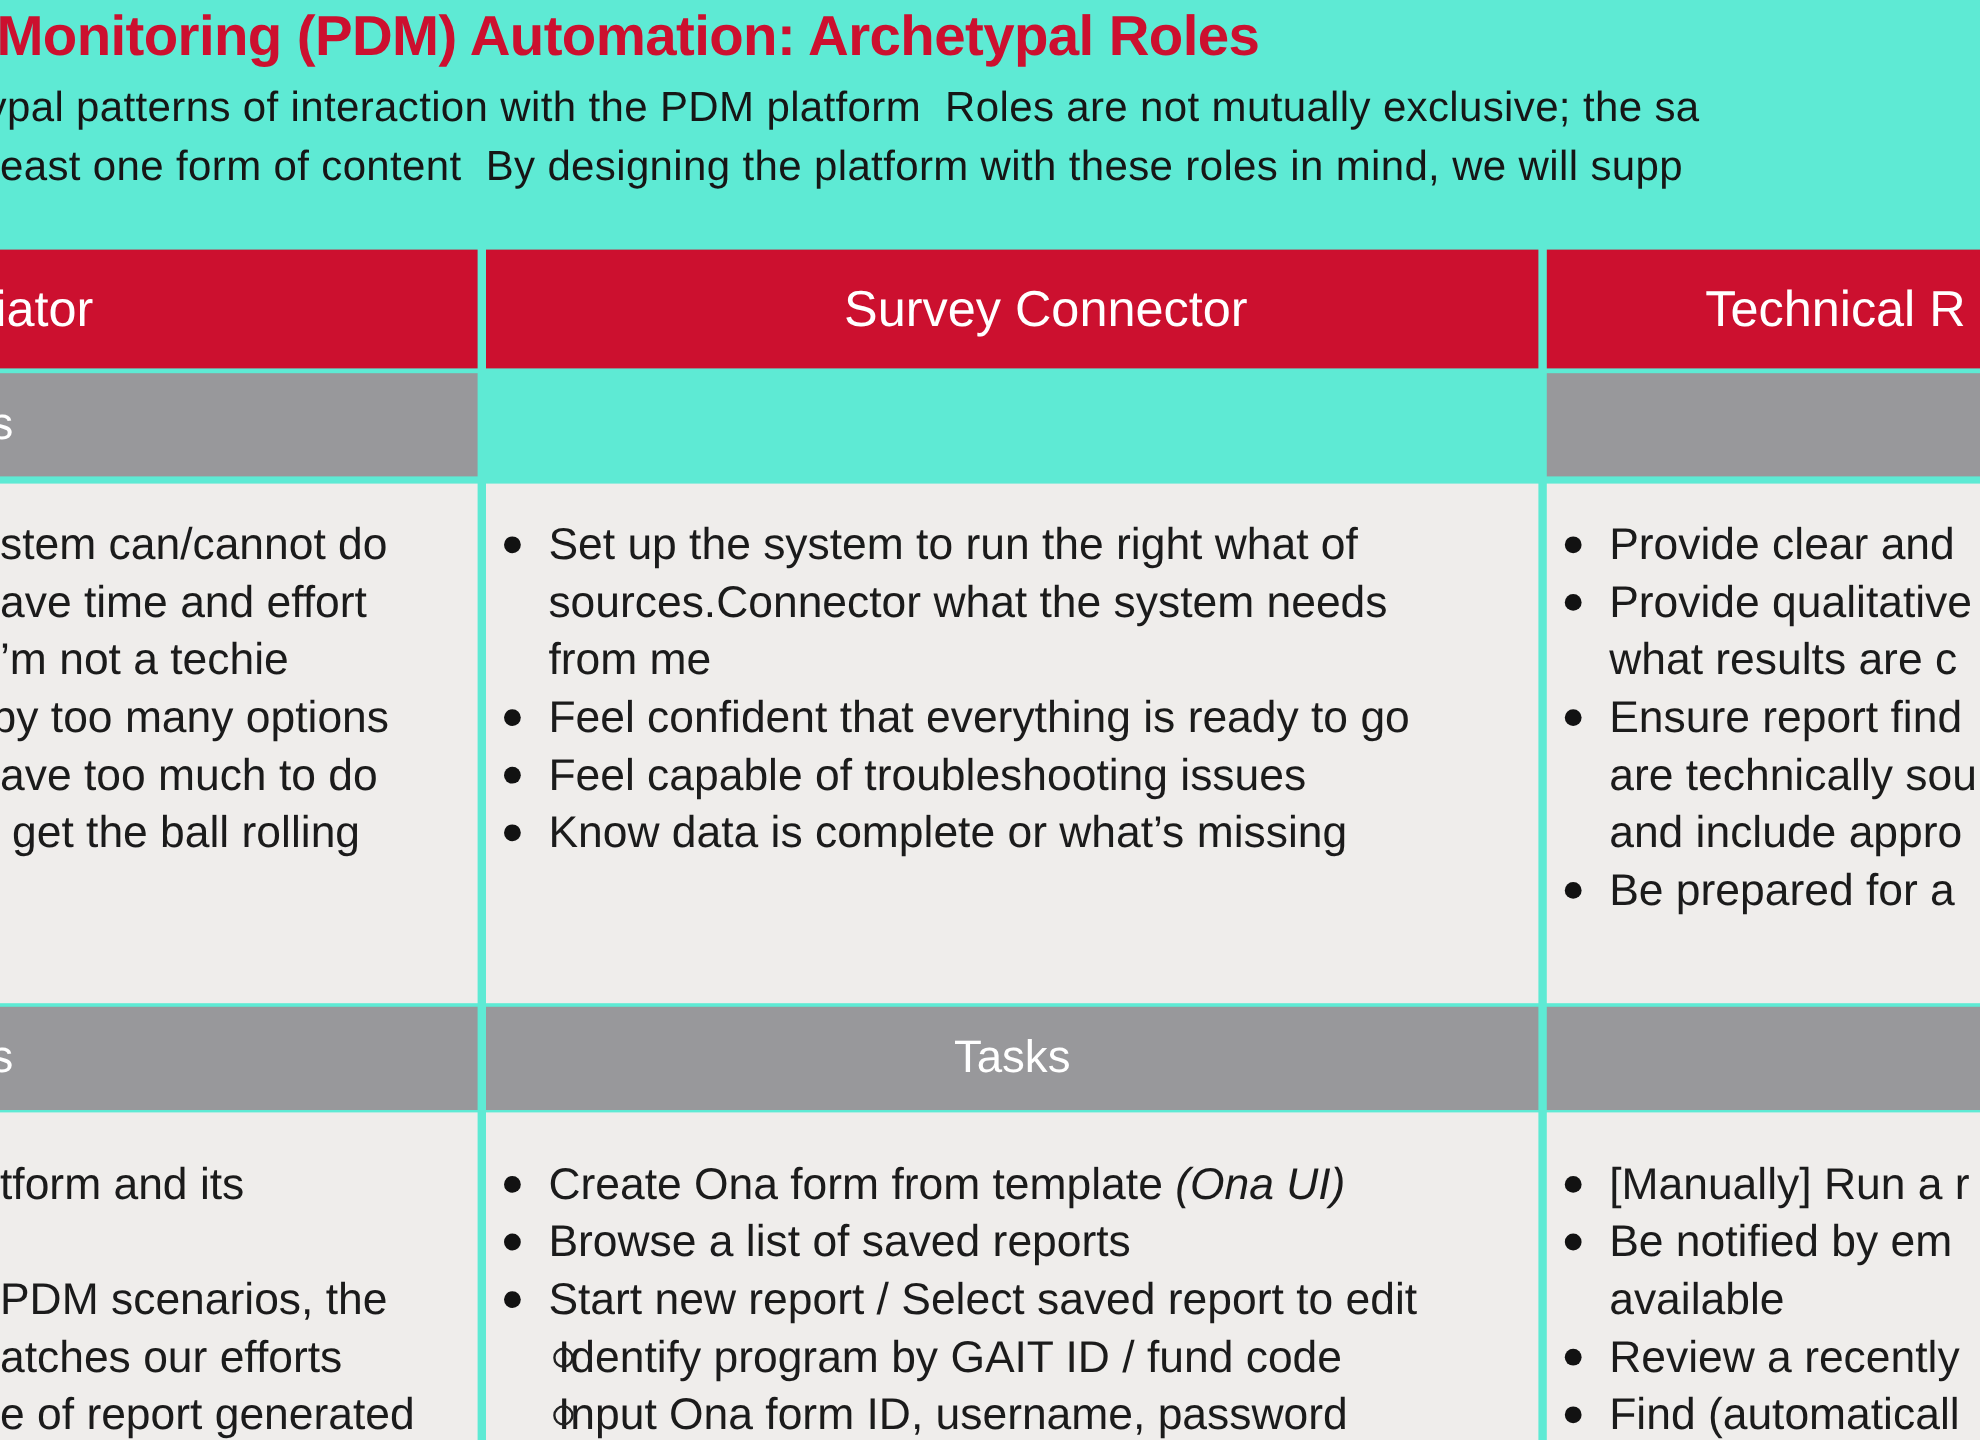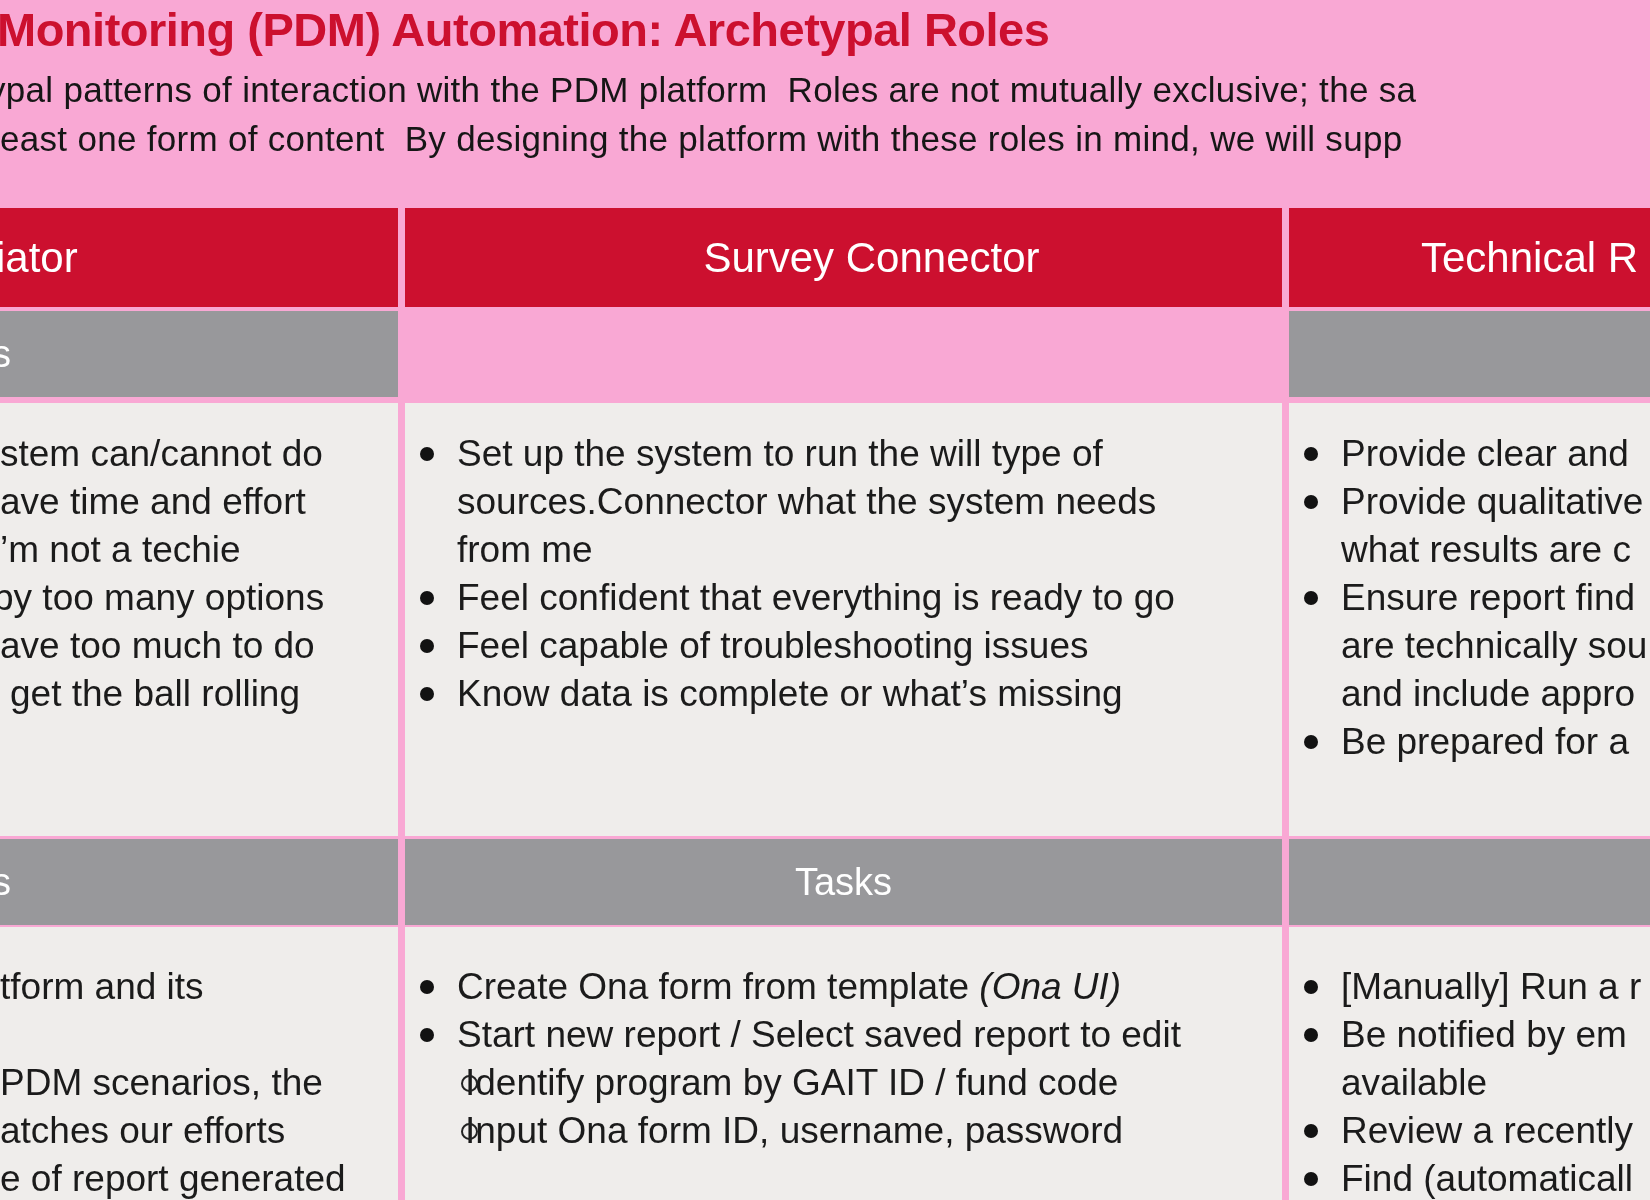--- a/index.html
+++ b/index.html
@@ -1,16 +1,16 @@
 <!DOCTYPE html>
 <html><head>
 <meta charset="utf-8">
 <style>
   html,body{margin:0;padding:0;background:#fff;}
-  .page{position:relative;width:1650px;height:1200px;background:#f9a8d4;overflow:hidden;
+  .page{position:relative;width:1650px;height:1200px;background:#5eead4;overflow:hidden;
         font-family:"Liberation Sans",sans-serif;}
 
   
   .title{position:absolute;top:2px;left:-3px;font-size:47px;font-weight:bold;
          letter-spacing:-0.5px;white-space:pre;color:#CC102F;}
   .sub{position:absolute;font-size:35px;letter-spacing:.3px;color:#161616;white-space:pre;}
   .sub1{top:70px;left:-12px;}
   .sub2{top:119px;left:0px;}
 
   
@@ -71,21 +71,21 @@
 
   <div class="cell c0 rbodyg">
       <div class="ln ">stem can/cannot do</div>
       <div class="ln ">ave time and effort</div>
       <div class="ln ">’m not a techie</div>
       <div class="ln " style="margin-left: -7px;">by too many options</div>
       <div class="ln ">ave too much to do</div>
       <div class="ln " style="margin-left: 10px;">get the ball rolling</div>
     </div>
   <div class="cell c1 rbodyg">
-      <div class="ln b1">Set up the system to run the will type of</div>
+      <div class="ln b1">Set up the system to run the right what of</div>
       <div class="ln cont">sources.Connector what the system needs</div>
       <div class="ln cont">from me</div>
       <div class="ln b1">Feel confident that everything is ready to go</div>
       <div class="ln b1">Feel capable of troubleshooting issues</div>
       <div class="ln b1">Know data is complete or what’s missing</div>
     </div>
   <div class="cell c2 rbodyg">
       <div class="ln b1">Provide clear and</div>
       <div class="ln b1">Provide qualitative</div>
       <div class="ln cont">what results are c</div>
@@ -105,20 +105,21 @@
 
   <div class="cell c0 rbodyt">
       <div class="ln ">tform and its</div>
       <div class="ln ">&nbsp;</div>
       <div class="ln ">PDM scenarios, the</div>
       <div class="ln ">atches our efforts</div>
       <div class="ln ">e of report generated</div>
     </div>
   <div class="cell c1 rbodyt">
       <div class="ln b1">Create Ona form from template <i>(Ona UI)</i></div>
+      <div class="ln b1">Browse a list of saved reports</div>
       <div class="ln b1">Start new report / Select saved report to edit</div>
       <div class="ln b2">Identify program by GAIT ID / fund code</div>
       <div class="ln b2">Input Ona form ID, username, password</div>
     </div>
   <div class="cell c2 rbodyt">
       <div class="ln b1">[Manually] Run a r</div>
       <div class="ln b1">Be notified by em</div>
       <div class="ln cont">available</div>
       <div class="ln b1">Review a recently</div>
       <div class="ln b1">Find (automaticall</div>

